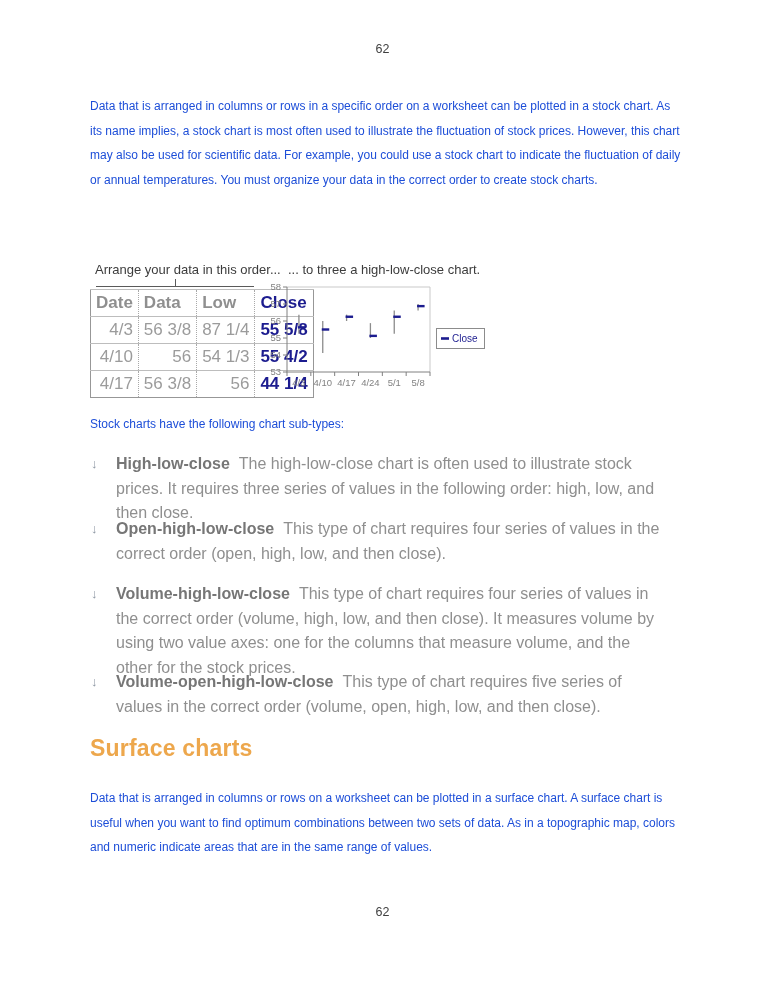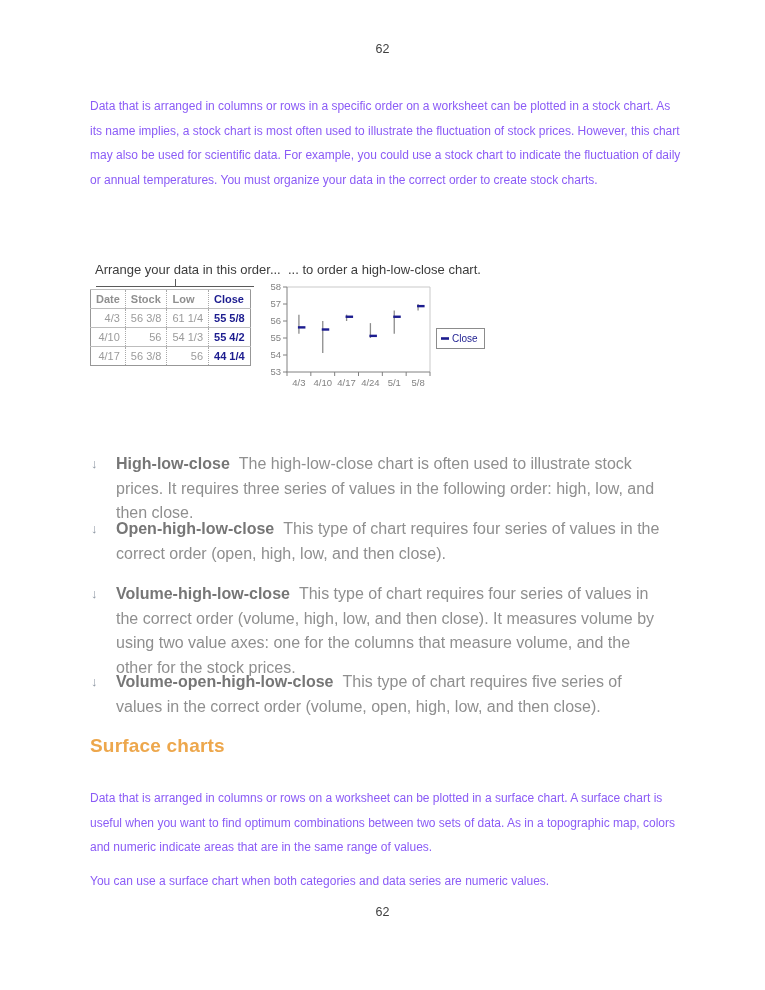--- a/index.html
+++ b/index.html
@@ -1,46 +1,46 @@
 <!DOCTYPE html>
 <html><head>
 <meta charset="utf-8">
 <style>
   html,body{margin:0;padding:0;background:#ffffff;}
   .page{
     position:relative;width:765px;height:990px;background:#ffffff;overflow:hidden;
     font-family:"Liberation Sans","DejaVu Sans",sans-serif;
   }
   .pageno{position:absolute;left:0;width:765px;text-align:center;font-size:12.5px;color:#3f3f3f;}
-  .body-text{position:absolute;left:90px;width:592px;font-size:12px;line-height:24.6px;color:#8b5cf6;text-align:left;}
+  .body-text{position:absolute;left:90px;width:592px;font-size:12px;line-height:24.6px;color:#1d4ed8;text-align:left;}
   
   .figure{position:absolute;left:90px;top:263px;width:592px;height:132px;}
   .fig-caption{font-size:13px;color:#3c3c3c;line-height:14px;white-space:nowrap;}
   .table-col{position:absolute;left:0;top:0;width:168px;}
   .table-col .fig-caption{padding-left:5px;}
   .bracket{position:relative;height:9px;margin:0 4px 2px 6px;border-bottom:1px solid #5a5a5a;}
   .bracket .tick{position:absolute;left:50%;bottom:0;width:1px;height:7px;background:#5a5a5a;}
   table.stock{border-collapse:collapse;margin-top:2px;border:1px solid #979797;}
   table.stock th,table.stock td{
-    font-size:11px;border-left:1px dotted #a9a9a9;border-top:1px solid #bdbdbd;
+    font-size:17px;border-left:1px dotted #a9a9a9;border-top:1px solid #bdbdbd;
     padding:3px 5px 3px 5px;white-space:nowrap;
   }
   table.stock th{color:#8f8f8f;text-align:left;font-weight:bold;}
   table.stock td{color:#9b9b9b;text-align:right;}
   table.stock th.close,table.stock td.close{color:#1c1c8f;font-weight:bold;}
   .chart-col{position:absolute;left:180px;top:0;}
   .chart-col .fig-caption{margin-left:18px;}
   .chart-svg{display:block;margin-top:2px;}
   
   .subtype{position:absolute;left:90px;width:572px;padding-left:0;}
   .subtype .arrow{position:absolute;left:1px;top:5px;font-size:13px;color:#8c96a2;line-height:14px;}
   .subtype .body{display:block;margin-left:26px;font-size:16px;line-height:24.6px;color:#8f8f8f;}
   .subtype .title{font-weight:bold;color:#767676;}
   .subtype .desc{margin-left:9px;}
-  .h1-orange{position:absolute;left:90px;font-size:19px;font-weight:bold;color:#eda74c;letter-spacing:0.2px;}
+  .h1-orange{position:absolute;left:90px;font-size:23px;font-weight:bold;color:#eda74c;letter-spacing:0.2px;}
 </style>
 </head>
 <body>
 
 <div class="page">
 
   <div class="pageno" style="top:42px;">62</div>
 
   <div class="body-text" style="top:94px;">Data that is arranged in columns or rows in a specific order on a worksheet can be plotted in a stock chart. As its name implies, a stock chart is most often used to illustrate the fluctuation of stock prices. However, this chart may also be used for scientific data. For example, you could use a stock chart to indicate the fluctuation of daily or annual temperatures. You must organize your data in the correct order to create stock charts.</div>
 
@@ -48,47 +48,47 @@
   <div class="figure">
     <div class="table-col">
       <div class="fig-caption">Arrange your data in this order...</div>
       <div class="bracket">
           <span class="tick"></span>
         </div>
       <table class="stock">
         <tbody>
             <tr>
           <th>Date</th>
-          <th>Stock</th>
+          <th>Data</th>
           <th>Low</th>
           <th class="close">Close</th>
         </tr>
         <tr>
           <td>4/3</td>
           <td>56 3/8</td>
-          <td>61 1/4</td>
+          <td>87 1/4</td>
           <td class="close">55 5/8</td>
         </tr>
         <tr>
           <td>4/10</td>
           <td>56</td>
           <td>54 1/3</td>
           <td class="close">55 4/2</td>
         </tr>
         <tr>
           <td>4/17</td>
           <td>56 3/8</td>
           <td>56</td>
           <td class="close">44 1/4</td>
         </tr>
       </tbody>
         </table>
     </div>
     <div class="chart-col">
-      <div class="fig-caption">... to order a high-low-close chart.</div>
+      <div class="fig-caption">... to three a high-low-close chart.</div>
       <svg id="hlc-chart" class="chart-svg" width="222" height="116" viewBox="0 0 222 116">
           <line x1="17" y1="8" x2="160" y2="8" stroke="#c9c9c9" stroke-width="1"></line>
           <line x1="160" y1="8" x2="160" y2="93" stroke="#c9c9c9" stroke-width="1"></line>
           <line x1="17" y1="8" x2="17" y2="93" stroke="#808080" stroke-width="1"></line>
           <line x1="16.5" y1="93" x2="160" y2="93" stroke="#808080" stroke-width="1"></line>
           <line x1="13" y1="93" x2="17" y2="93" stroke="#808080" stroke-width="1"></line>
           <text x="11" y="96.3" text-anchor="end" fill="#828282" font-size="9.5" font-family="&quot;Liberation Sans&quot;,&quot;DejaVu Sans&quot;,sans-serif">53</text>
           <line x1="13" y1="76" x2="17" y2="76" stroke="#808080" stroke-width="1"></line>
           <text x="11" y="79.3" text-anchor="end" fill="#828282" font-size="9.5" font-family="&quot;Liberation Sans&quot;,&quot;DejaVu Sans&quot;,sans-serif">54</text>
           <line x1="13" y1="59" x2="17" y2="59" stroke="#808080" stroke-width="1"></line>
@@ -124,20 +124,21 @@
           <rect x="123.25" y="36.55" width="7.5" height="2.4" fill="#1c1c8f"></rect>
           <line x1="148.08333333333334" y1="25" x2="148.08333333333334" y2="31.375" stroke="#8c8c8c" stroke-width="1.3"></line>
           <rect x="147.08333333333334" y="25.925" width="7.5" height="2.4" fill="#1c1c8f"></rect>
           <rect x="166.5" y="49.5" width="48" height="20" fill="#ffffff" stroke="#8c8c8c" stroke-width="1"></rect>
           <line x1="171" y1="59.5" x2="179" y2="59.5" stroke="#1c1c8f" stroke-width="2.6"></line>
           <text x="182" y="63" text-anchor="start" fill="#1c1c8f" font-size="10" font-family="&quot;Liberation Sans&quot;,&quot;DejaVu Sans&quot;,sans-serif">Close</text>
         </svg>
     </div>
   </div>
 
+  <div class="body-text" style="top:412px;">Stock charts have the following chart sub-types:</div>
 
   <div class="subtype" style="top:452px;">
     <span class="arrow">↓</span>
     <span class="body"><span class="title">High-low-close</span><span class="desc">The high-low-close chart is often used to illustrate stock prices. It requires three series of values in the following order: high, low, and then close.</span></span>
   </div>
 
   <div class="subtype" style="top:517px;">
     <span class="arrow">↓</span>
     <span class="body"><span class="title">Open-high-low-close</span><span class="desc">This type of chart requires four series of values in the correct order (open, high, low, and then close).</span></span>
   </div>
@@ -149,17 +150,16 @@
 
   <div class="subtype" style="top:670px;">
     <span class="arrow">↓</span>
     <span class="body"><span class="title">Volume-open-high-low-close</span><span class="desc">This type of chart requires five series of values in the correct order (volume, open, high, low, and then close).</span></span>
   </div>
 
   <div class="h1-orange" style="top:735px;">Surface charts</div>
 
   <div class="body-text" style="top:786px;">Data that is arranged in columns or rows on a worksheet can be plotted in a surface chart. A surface chart is useful when you want to find optimum combinations between two sets of data. As in a topographic map, colors and numeric indicate areas that are in the same range of values.</div>
 
-  <div class="body-text" style="top:869px;">You can use a surface chart when both categories and data series are numeric values.</div>
 
   <div class="pageno" style="top:905px;">62</div>
 
 </div>
 
 </body></html>

